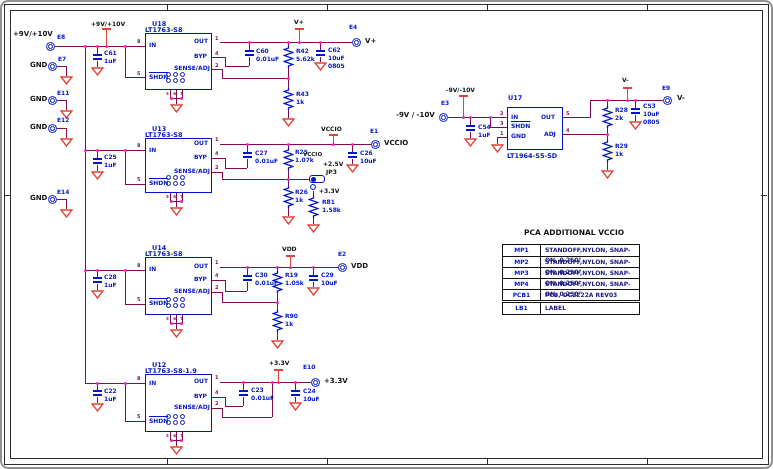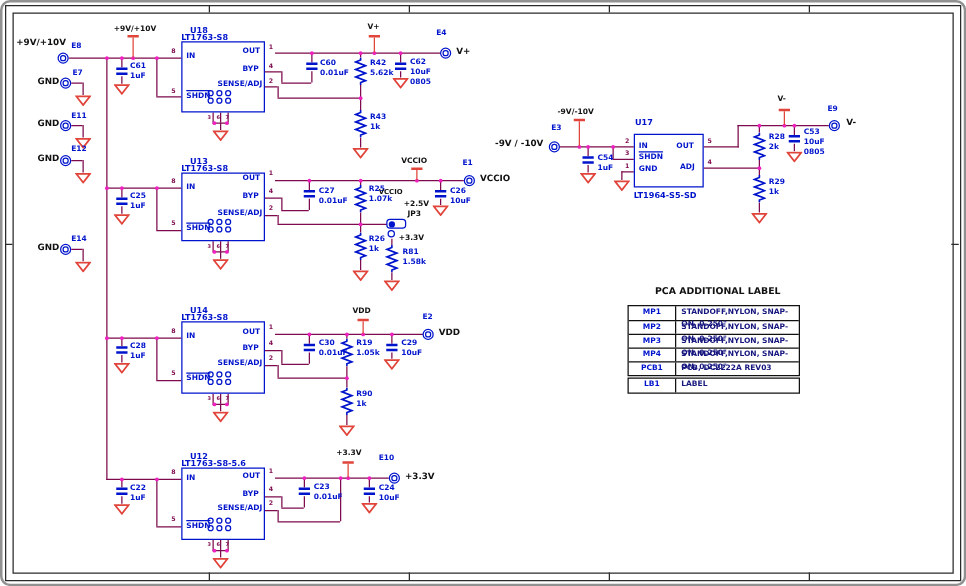--- a/index.html
+++ b/index.html
@@ -537,21 +537,21 @@
   <span class="t bl" style="left:255px;top:280px">0.01uF</span>
   <span class="t bl" style="left:285px;top:272px">R19</span>
   <span class="t bl" style="left:285px;top:280px">1.05k</span>
   <span class="t bl" style="left:321px;top:272px">C29</span>
   <span class="t bl" style="left:321px;top:280px">10uF</span>
   <span class="t bl" style="left:285px;top:313px">R90</span>
   <span class="t bl" style="left:285px;top:321px">1k</span>
 
   <div class="ic" style="left:145px;top:374px;width:67px;height:58px"></div>
   <span class="t bl7" style="left:152px;top:362px">U12</span>
-  <span class="t bl7" style="left:145px;top:368px">LT1763-S8-5.6</span>
+  <span class="t bl7" style="left:145px;top:368px">LT1763-S8-1.9</span>
   <span class="t pname" style="left:149px;top:380px">IN</span>
   <span class="t pname ov" style="left:149px;top:418px">SHDN</span>
   <span class="t pname" style="left:194px;top:378px">OUT</span>
   <span class="t pname" style="left:194px;top:393px">BYP</span>
   <span class="t pname" style="left:174px;top:404px">SENSE/ADJ</span>
   <span class="t pn" style="left:137px;top:376px">8</span>
   <span class="t pn" style="left:137px;top:414px">5</span>
   <span class="t pn" style="left:215px;top:375px">1</span>
   <span class="t pn" style="left:215px;top:390px">4</span>
   <span class="t pn" style="left:215px;top:401px">2</span>
@@ -581,21 +581,21 @@
   <span class="t bl" style="left:478px;top:124px">C54</span>
   <span class="t bl" style="left:478px;top:132px">1uF</span>
   <span class="t bl" style="left:615px;top:107px">R28</span>
   <span class="t bl" style="left:615px;top:115px">2k</span>
   <span class="t bl" style="left:615px;top:143px">R29</span>
   <span class="t bl" style="left:615px;top:151px">1k</span>
   <span class="t bl" style="left:643px;top:103px">C53</span>
   <span class="t bl" style="left:643px;top:111px">10uF</span>
   <span class="t bl" style="left:643px;top:119px">0805</span>
 
-  <span class="t" style="left:524px;top:229px;color:#111;font-size:7.5px;font-weight:bold">PCA ADDITIONAL LABEL</span>
+  <span class="t" style="left:524px;top:229px;color:#111;font-size:7.5px;font-weight:bold">PCA ADDITIONAL VCCIO</span>
   <div class="ptable" style="left:502px;top:244px;width:138px">
     <div class="trow">
         <span class="tref">MP1</span>
         <span class="tdesc">STANDOFF,NYLON, SNAP-ON, 0.250"</span>
       </div>
     <div class="trow">
         <span class="tref">MP2</span>
         <span class="tdesc">STANDOFF,NYLON, SNAP-ON, 0.250"</span>
       </div>
     <div class="trow">

